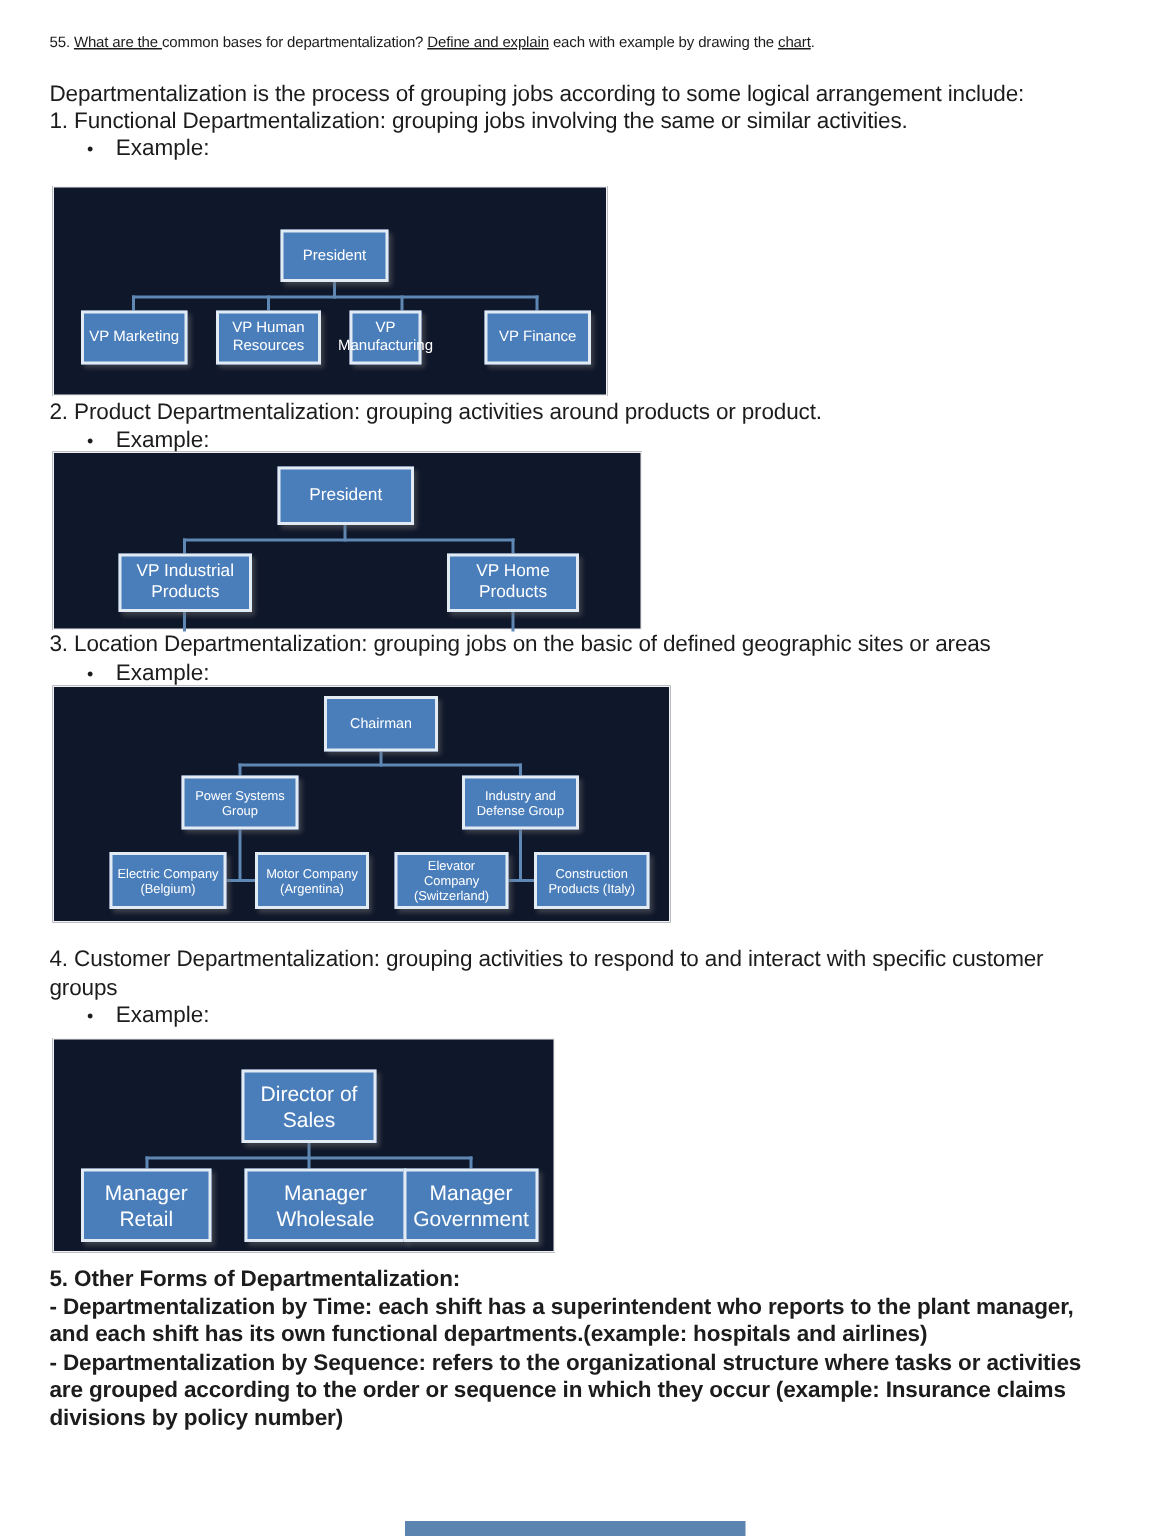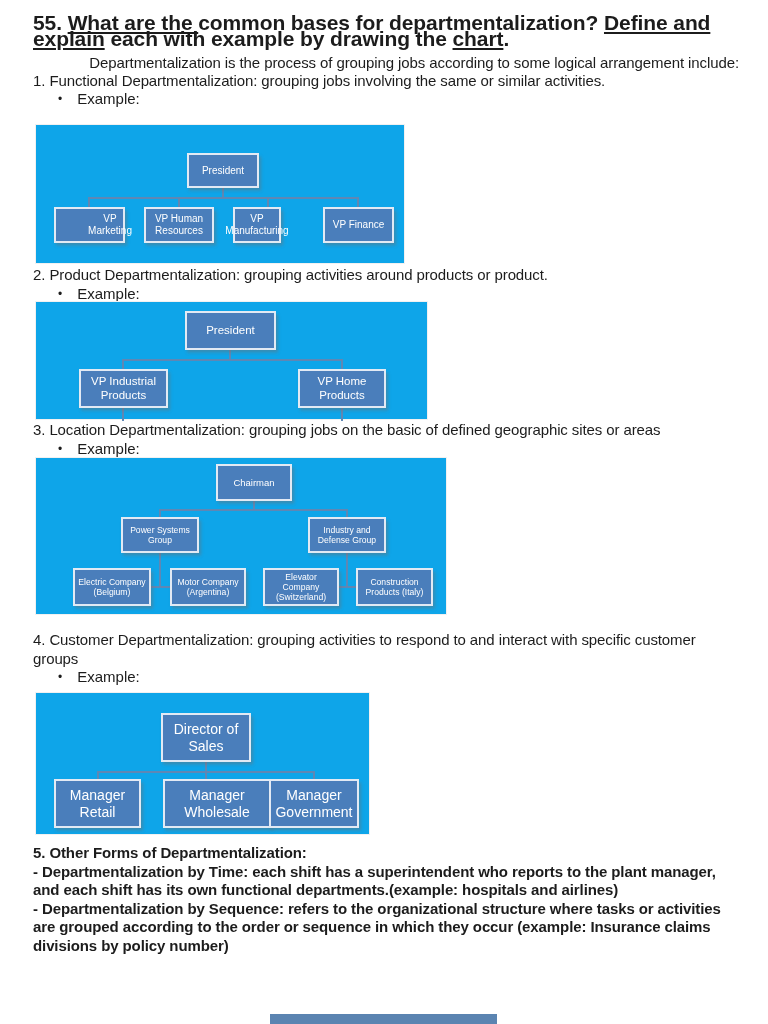--- a/index.html
+++ b/index.html
@@ -1,58 +1,58 @@
 <!DOCTYPE html>
 <html><head>
 <meta charset="utf-8">
 <style>
   html,body{margin:0;padding:0;}
   body{
     width:768px;height:1024px;background:#ffffff;position:relative;overflow:hidden;
     font-family:"Liberation Sans", sans-serif;color:#1c1c1c;
   }
   .txt{position:absolute;left:33px;width:706px;font-size:15px;line-height:18.5px;letter-spacing:-0.1px;}
-  .heading{font-weight:bold;font-size:21px;line-height:16px;}
+  .heading{font-weight:normal;font-size:10px;line-height:28px;}
   .bullet-line{position:absolute;left:58px;font-size:15px;line-height:18px;display:flex;align-items:center;}
   .bullet-dot{font-size:12px;margin-right:15px;}
-  .chart{position:absolute;background:#0ea5e9;border:1px solid #f1f1f1;box-sizing:border-box;}
+  .chart{position:absolute;background:#0f172a;border:1px solid #f1f1f1;box-sizing:border-box;}
   .n{
     position:absolute;background:#4a7ebb;border:2px solid #e2eaf4;
     box-shadow:2px 2.5px 3px rgba(110,110,110,.45);
     color:#fff;display:flex;align-items:center;justify-content:center;
     text-align:center;box-sizing:border-box;padding:1px 3px;line-height:1.18;
   }
   .ln{position:absolute;background:#5f87b4;}
   .f10{font-size:10px;} .f11{font-size:11.5px;} .f8{font-size:8.6px;} .f13{font-size:14px;}
   .bottom-box{position:absolute;left:270px;top:1014px;width:227px;height:10px;background:#5b84b1;}
 </style>
 </head>
 <body>
 
 <div>
 
   <div class="txt heading" style="top:15px;"><span>55. </span><span style="text-decoration: underline;">What are the </span><span>common bases for departmentalization? </span><span style="text-decoration: underline;">Define and explain</span><span> each with example by drawing the </span><span style="text-decoration: underline;">chart</span><span>.</span></div>
 
-  <div class="txt" style="top:54px;text-align:right;">Departmentalization is the process of grouping jobs according to some logical arrangement include:</div>
+  <div class="txt" style="top:54px;">Departmentalization is the process of grouping jobs according to some logical arrangement include:</div>
 
   <div class="txt" style="top:72px;">1. Functional Departmentalization: grouping jobs involving the same or similar activities.</div>
   <div class="bullet-line" style="top:90px;">
     <span class="bullet-dot">•</span>
     <span>Example:</span>
   </div>
 
   <div class="chart" style="left:35px;top:124px;width:370px;height:140px;">
     <div class="ln" style="left:186px;top:63px;width:2px;height:11px;"></div>
     <div class="ln" style="left:52px;top:72px;width:271px;height:2px;"></div>
     <div class="ln" style="left:52px;top:72px;width:2px;height:10px;"></div>
     <div class="ln" style="left:142px;top:72px;width:2px;height:10px;"></div>
     <div class="ln" style="left:231px;top:72px;width:2px;height:10px;"></div>
     <div class="ln" style="left:321px;top:72px;width:2px;height:10px;"></div>
     <div class="n f10" style="left:151px;top:28px;width:72px;height:35px;">President</div>
-    <div class="n f10" style="left:18px;top:82px;width:71px;height:36px;padding-left:44px;">VP Marketing</div>
+    <div class="n f10" style="left:18px;top:82px;width:71px;height:36px;">VP Marketing</div>
     <div class="n f10" style="left:108px;top:82px;width:70px;height:36px;">VP Human Resources</div>
     <div class="n f10" style="left:197px;top:82px;width:48px;height:36px;">VP Manufacturing</div>
     <div class="n f10" style="left:287px;top:82px;width:71px;height:36px;">VP Finance</div>
   </div>
 
   <div class="txt" style="top:266px;">2. Product Departmentalization: grouping activities around products or product.</div>
   <div class="bullet-line" style="top:285px;">
     <span class="bullet-dot">•</span>
     <span>Example:</span>
   </div>

